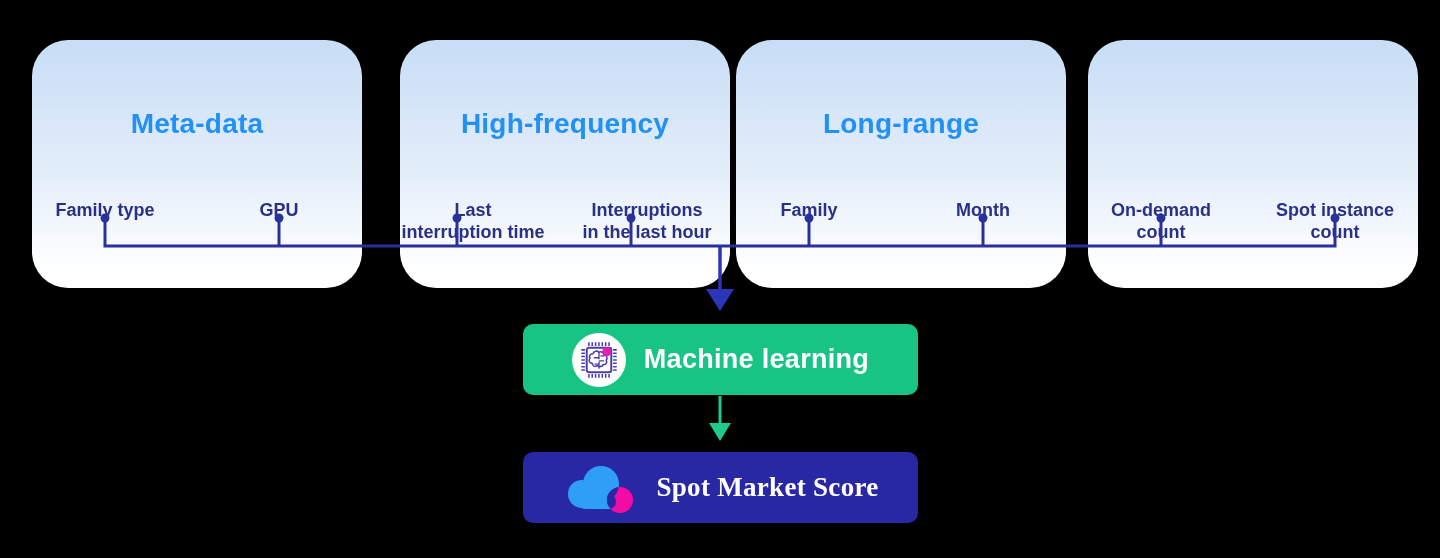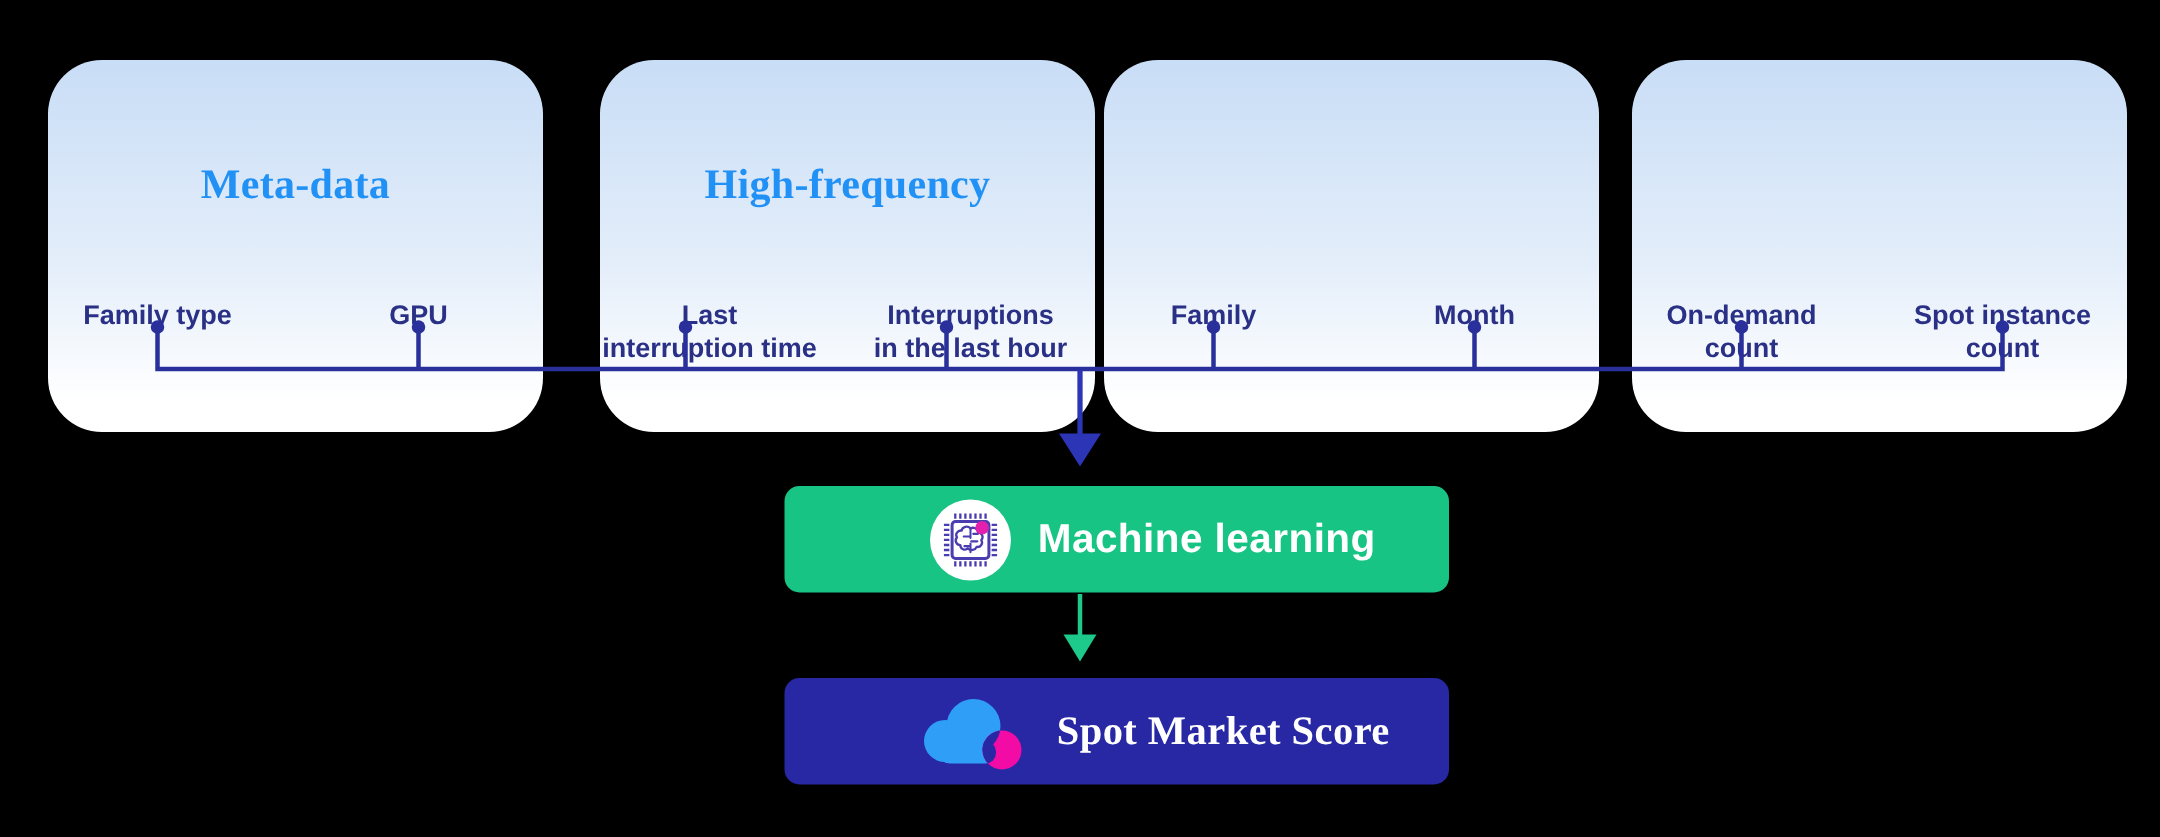--- a/index.html
+++ b/index.html
@@ -9,35 +9,35 @@
   .canvas{position:absolute;inset:0;}
 
   
   .card{position:absolute;top:40px;width:330px;height:248px;border-radius:36px;
         background:linear-gradient(180deg,#c8ddf6 0%,#e4eefa 55%,#ffffff 92%);}
   .card-1{left:32px;}  .card-2{left:400px;}
   .card-3{left:736px;} .card-4{left:1088px;}
 
   .card-title{position:absolute;top:68px;left:0;width:100%;text-align:center;
         font-size:28px;font-weight:bold;line-height:32px;color:#2191f5;
-        letter-spacing:.2px;font-family:Liberation Serif, serif;}
+        letter-spacing:.2px;}
 
   .feature{position:absolute;top:159px;transform:translateX(-50%);
         text-align:center;color:#2a3085;font-size:18px;font-weight:600;
         line-height:22px;white-space:nowrap;}
   .feature span{display:block;}
   .feat-a{left:73px;} .feat-b{left:247px;}
 
   
   .overlay{position:absolute;left:0;top:0;width:1440px;height:558px;
         pointer-events:none;}
 
   
   .pill{position:absolute;left:523px;width:395px;height:71px;border-radius:10px;
-        display:flex;align-items:center;justify-content:center;gap:18px;padding-left:48px;}
+        display:flex;align-items:center;justify-content:center;gap:18px;}
   .ml-box{top:324px;background:#18c484;}
   .score-box{top:452px;background:#2828a4;font-family:Liberation Serif, serif;}
   .pill-label{color:#ffffff;font-size:27px;font-weight:bold;letter-spacing:.3px;}
 
   .ml-icon-circle{width:54px;height:54px;border-radius:50%;background:#ffffff;
         display:flex;align-items:center;justify-content:center;flex:0 0 auto;}
 </style>
 </head>
 <body>
 
@@ -61,20 +61,21 @@
       <span>Last</span>
       <span>interruption time</span>
     </div>
     <div class="feature feat-b">
       <span>Interruptions</span>
       <span>in the last hour</span>
     </div>
   </div>
 
   <div class="card card-3">
+    <div class="card-title">Long-range</div>
     <div class="feature feat-a">
       <span>Family</span>
       <span></span>
     </div>
     <div class="feature feat-b">
       <span>Month</span>
       <span></span>
     </div>
   </div>
 

